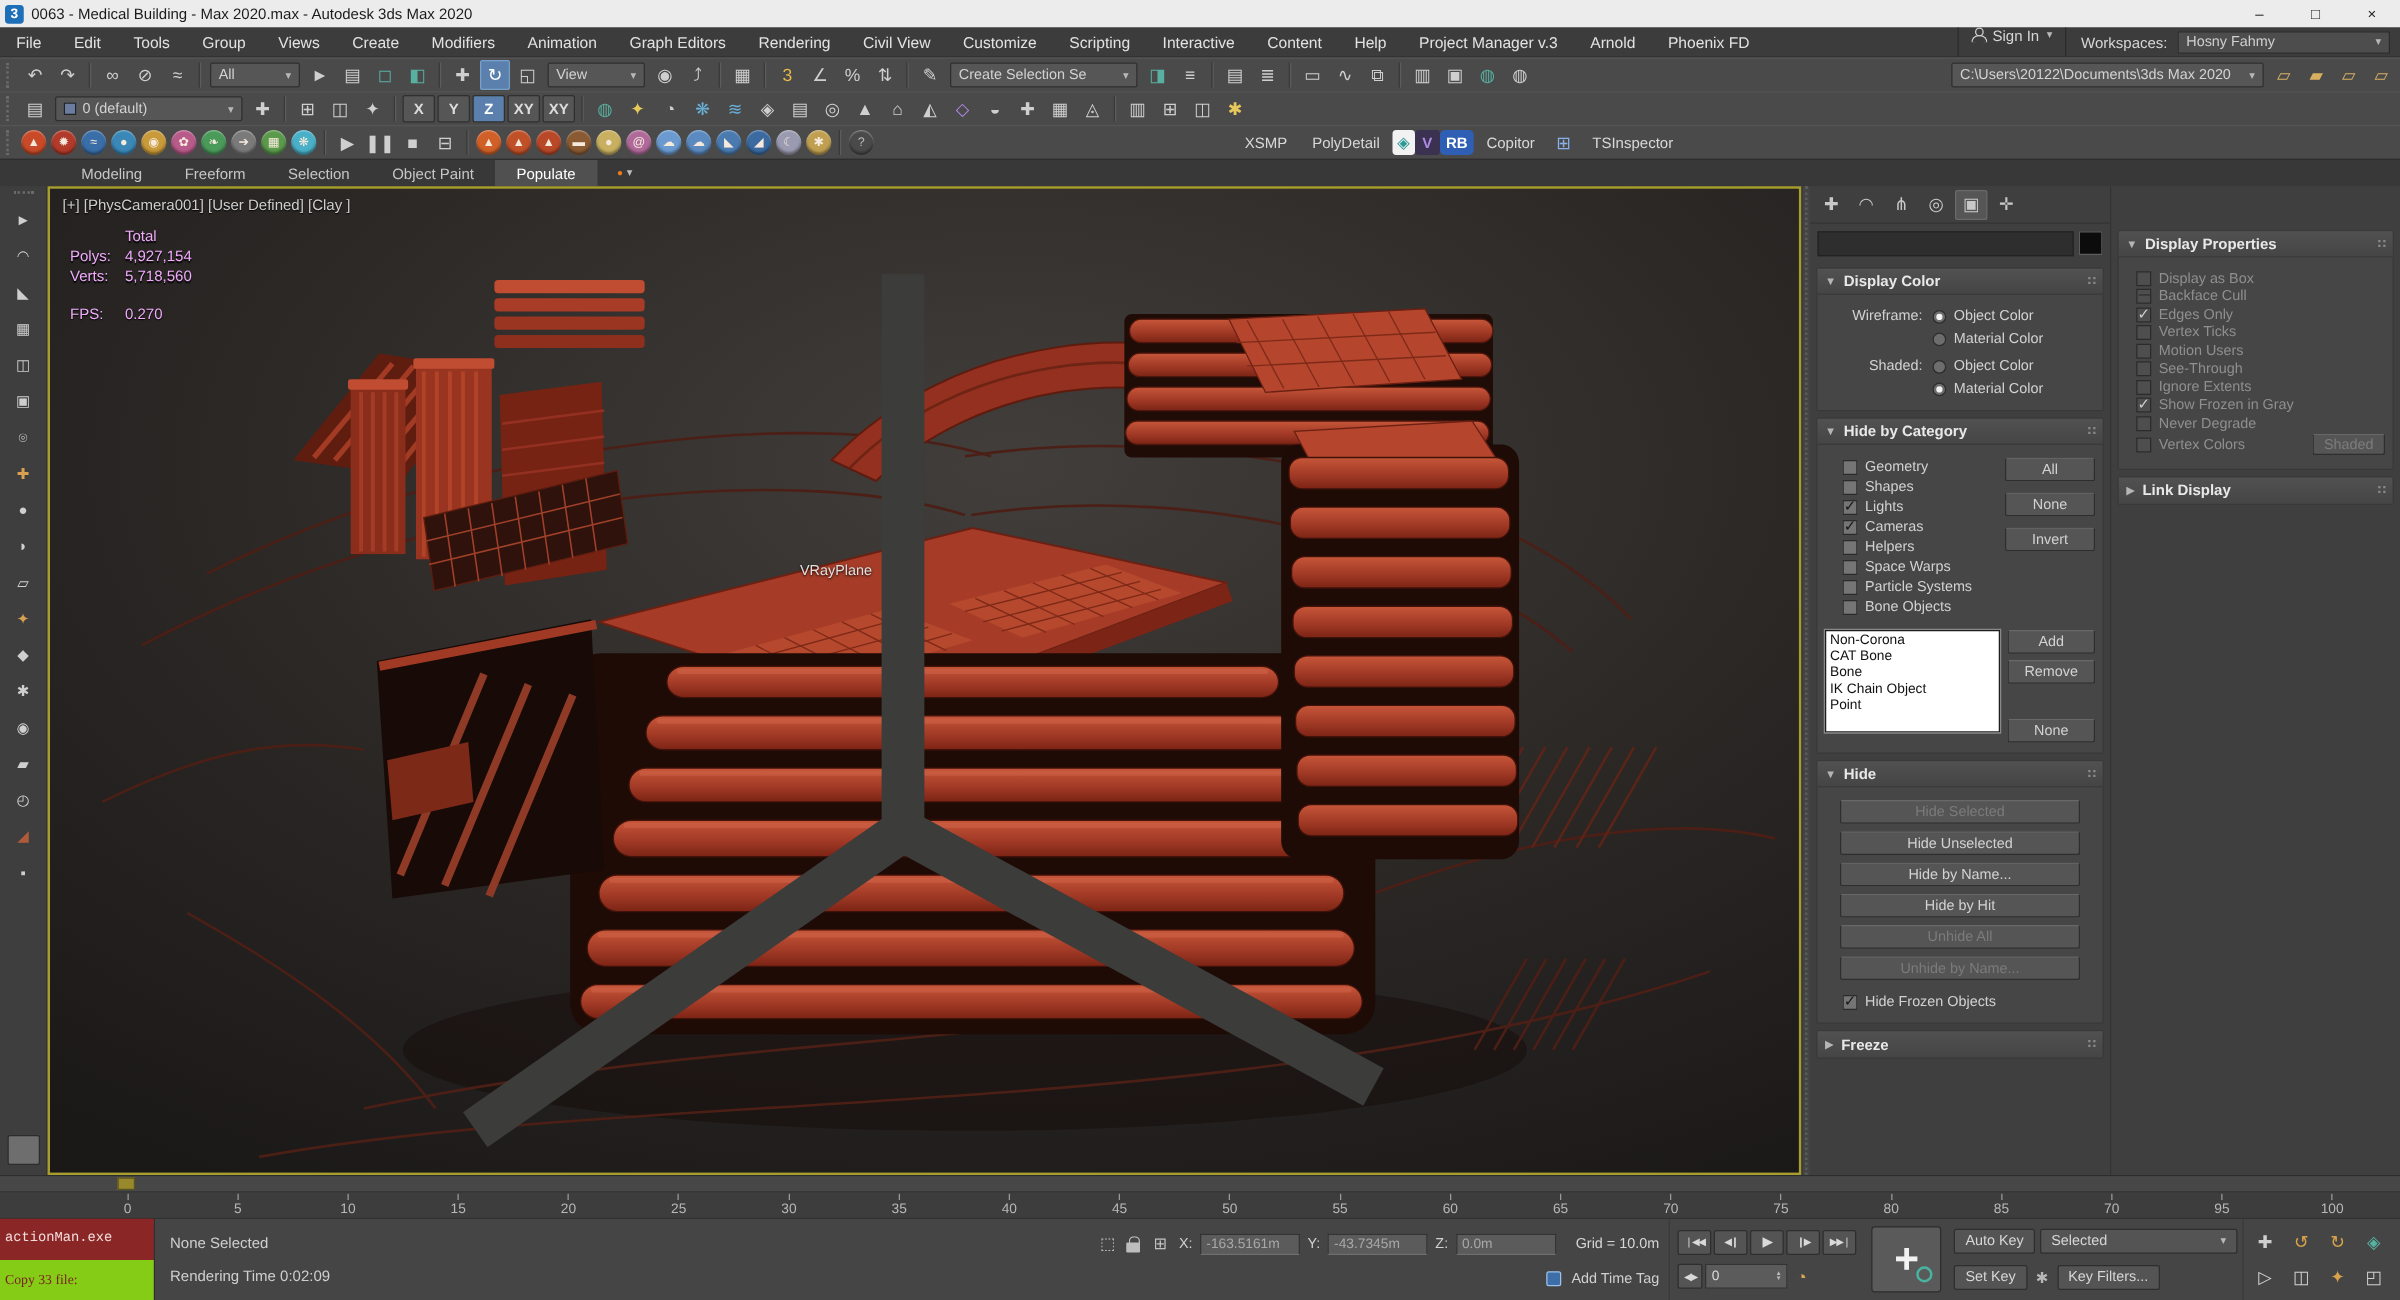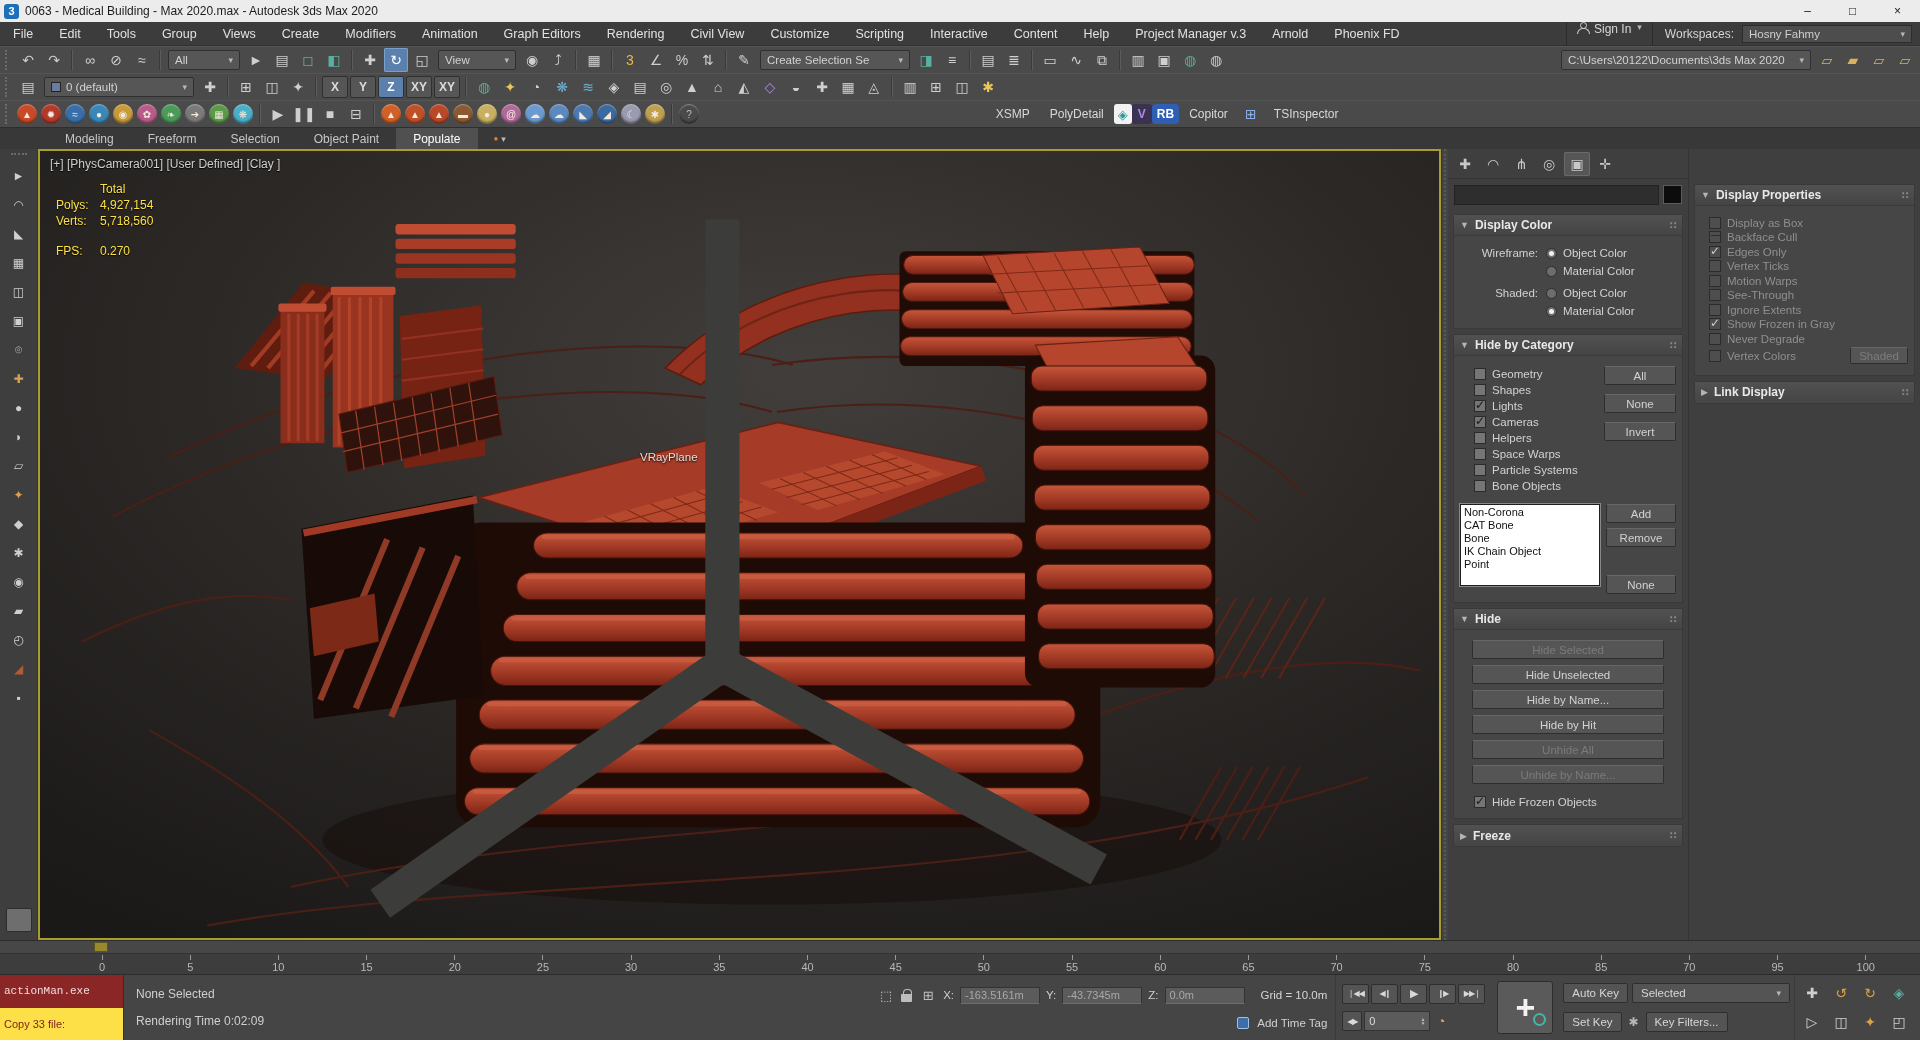--- a/index.html
+++ b/index.html
@@ -61,21 +61,21 @@
   
   .main{flex:1 1 auto;display:flex;min-height:0;background:#3e3e3e}
   .leftrail{width:38px;background:#3e3e3e;border-right:1px solid #333;display:flex;flex-direction:column;align-items:center;padding-top:4px;gap:9px;overflow:hidden}
   .leftrail .tbtn{width:22px;height:20px;font-size:12px;margin:0}
   .railgrip{width:16px;border-top:2px dotted #6a6a6a;margin-bottom:2px}
   .layoutbox{width:26px;height:24px;background:#6e6e6e;border:1px solid #2c2c2c;border-radius:2px;margin-top:auto;margin-bottom:8px}
 
   .viewport{flex:1 1 auto;position:relative;border:2px solid #a79e2e;background:#232120;min-width:0}
   .viewport svg{position:absolute;inset:0;width:100%;height:100%}
   .vphead{position:absolute;left:10px;top:6px;color:#cfcfcf;font-size:12px;text-shadow:0 1px 1px #000}
-  .vpstats{position:absolute;left:14px;top:30px;color:#fde047;font-size:12px;text-shadow:0 1px 1px #000;line-height:16px}
+  .vpstats{position:absolute;left:14px;top:30px;color:#f0abfc;font-size:12px;text-shadow:0 1px 1px #000;line-height:16px}
   .vpstats table{border-collapse:collapse}
   .vpstats td{padding:0 2px}
   .vpstats td.lbl{text-align:left;min-width:44px}
   .fpsrow td{padding-top:14px}
   .objlabel{position:absolute;left:600px;top:300px;color:#e0e0e0;font-size:11.5px;text-shadow:0 1px 2px #000}
   .tripod{position:absolute;left:18px;bottom:38px;width:50px;height:46px;pointer-events:none}
 
   .panelgap{width:7px;background:#444;border-left:1px solid #333;display:flex;align-items:flex-start;justify-content:center}
   .panelgap i{border-left:2px dotted #707070;height:100%;width:0;opacity:.5}
 
@@ -136,21 +136,21 @@
   .zero-marker{position:absolute;left:94px;top:1px;width:14px;height:10px;background:#97892c;border:1px solid #5c5420}
   .ticks{display:flex;justify-content:space-between;padding:1px 44px 0 92px}
   .tick{display:flex;flex-direction:column;align-items:center;width:20px}
   .tick i{width:1px;height:5px;background:#9a9a9a}
   .tick span{font-size:11px;color:#b8b8b8;margin-top:1px}
 
   
   .statusbar{height:66px;background:#454545;border-top:1px solid #2c2c2c;display:flex;align-items:stretch;flex:0 0 auto}
   .listener{width:124px;display:flex;flex-direction:column;border-right:1px solid #2f2f2f}
   .lst1{flex:1;background:#8a2626;color:#f3dcdc;font-size:11px;display:flex;align-items:center;padding:0 4px;font-family:"Liberation Mono","DejaVu Sans Mono",monospace}
-  .lst2{flex:1;background:#fde047;color:#7e1f1f;font-size:11px;display:flex;align-items:center;padding:0 4px;font-family:Liberation Sans, sans-serif}
+  .lst2{flex:1;background:#84cc16;color:#7e1f1f;font-size:11px;display:flex;align-items:center;padding:0 4px;font-family:Liberation Serif, serif}
   .prompts{flex:1;display:flex;flex-direction:column;justify-content:space-around;padding:6px 0 6px 12px;color:#cfcfcf}
   .coordblock{display:flex;flex-direction:column;justify-content:space-around;padding:5px 8px}
   .crow{display:flex;align-items:center;gap:6px}
   .crow.r2{justify-content:flex-end;gap:8px}
   .sicon{width:18px;height:18px;display:flex;align-items:center;justify-content:center;color:#c0c0c0;font-size:13px}
   .lockicon{width:12px;height:13px;position:relative}
   .lockicon::before{content:"";position:absolute;left:2px;top:0;width:7px;height:6px;border:1.5px solid #bdbdbd;border-bottom:none;border-radius:4px 4px 0 0}
   .lockicon::after{content:"";position:absolute;left:0;top:5px;width:11px;height:8px;background:#bdbdbd;border-radius:1px}
   .clabel{font-size:11.5px;color:#d0d0d0}
   .cfield{width:80px;height:17px;background:#5b5b5b;border:1px solid #333;border-bottom-color:#6e6e6e;
@@ -842,21 +842,21 @@
               <div class="dprow">
                 <span class="cb checked"></span>
                 <span>Edges Only</span>
               </div>
               <div class="dprow">
                 <span class="cb"></span>
                 <span>Vertex Ticks</span>
               </div>
               <div class="dprow">
                 <span class="cb"></span>
-                <span>Motion Warps</span>
+                <span>Motion Users</span>
               </div>
               <div class="dprow">
                 <span class="cb"></span>
                 <span>See-Through</span>
               </div>
               <div class="dprow">
                 <span class="cb"></span>
                 <span>Ignore Extents</span>
               </div>
               <div class="dprow">

